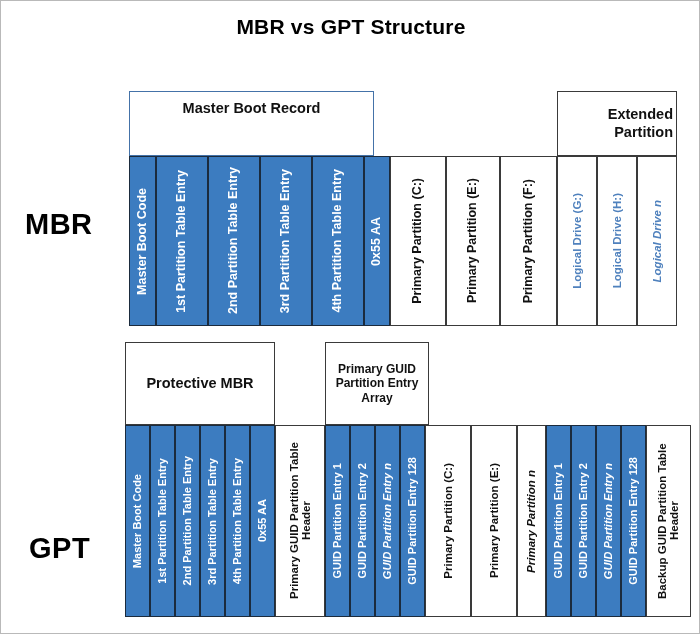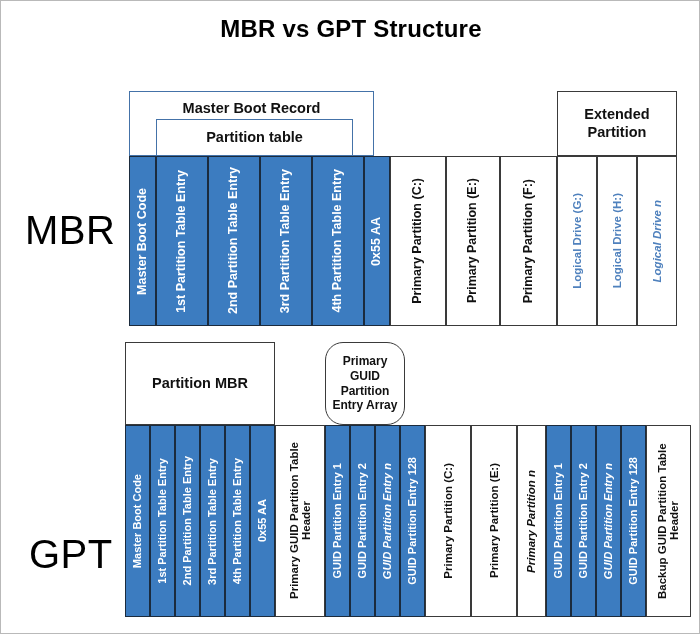--- a/index.html
+++ b/index.html
@@ -13,31 +13,31 @@
     box-sizing:border-box;
     border:1px solid #b9b9b9;
   }
   #frame{position:absolute;inset:0;}
 
   
   .title{
     position:absolute;
     left:0;top:14px;width:700px;
     text-align:center;
-    font-size:24px;
+    font-size:21px;
     font-weight:bold;
     letter-spacing:.2px;
     color:#000;
   }
 
   
   .rowlabel{
     position:absolute;
-    font-size:40px;
-    font-weight:normal;
+    font-size:29px;
+    font-weight:bold;
     color:#000;
     letter-spacing:.5px;
   }
   #label-mbr{left:24px;top:207px;}
   #label-gpt{left:28px;top:490px;margin-top:41px;}
 
   
   .cell{
     position:absolute;
     box-sizing:border-box;
@@ -99,22 +99,21 @@
 <body>
 
 <div id="frame">
 
   <div class="title">MBR vs GPT Structure</div>
 
   <div class="rowlabel" id="label-mbr">MBR</div>
   <div class="rowlabel" id="label-gpt">GPT</div>
 
   <div class="hdr bluebd h-mbr" style="left:128px;top:90px;width:245px;height:65px;align-items:flex-start;padding-top:8px;">Master Boot Record</div>
-  <div class="hdr bluebd h-mbr" style="left:155px;top:118px;width:197px;height:37px;">Partition table</div>
-  <div class="hdr h-mbr" style="left:556px;top:90px;width:120px;height:65px;">Extended Partition</div>
+  <div class="hdr h-mbr" style="left:556px;top:90px;width:120px;height:65px;text-align:right;">Extended Partition</div>
 
   <div class="cell blue" style="left:128px;top:155px;width:27px;height:170px;">
     <span class="vtext">Master Boot Code</span>
     </div>
 
   <div class="cell blue" style="left:155px;top:155px;width:52px;height:170px;">
     <span class="vtext">1st Partition Table Entry</span>
     </div>
 
   <div class="cell blue" style="left:207px;top:155px;width:52px;height:170px;">
@@ -150,22 +149,22 @@
     </div>
 
   <div class="cell white" style="left:596px;top:155px;width:40px;height:170px;">
     <span class="vtext blueink small">Logical Drive (H:)</span>
     </div>
 
   <div class="cell white" style="left:636px;top:155px;width:40px;height:170px;">
     <span class="vtext blueink ital small">Logical Drive n</span>
     </div>
 
-  <div class="hdr h-mbr" style="left:124px;top:341px;width:150px;height:83px;">Partition MBR</div>
-  <div class="hdr h-small" style="left:324px;top:341px;width:80px;height:83px;border-radius:18px;">Primary GUID Partition Entry Array</div>
+  <div class="hdr h-mbr" style="left:124px;top:341px;width:150px;height:83px;">Protective MBR</div>
+  <div class="hdr h-small" style="left:324px;top:341px;width:104px;height:83px;">Primary GUID Partition Entry Array</div>
 
   <div class="cell blue" style="left:124px;top:424px;width:25px;height:192px;">
     <span class="vtext xsmall">Master Boot Code</span>
     </div>
 
   <div class="cell blue" style="left:149px;top:424px;width:25px;height:192px;">
     <span class="vtext xsmall">1st Partition Table Entry</span>
     </div>
 
   <div class="cell blue" style="left:174px;top:424px;width:25px;height:192px;">

